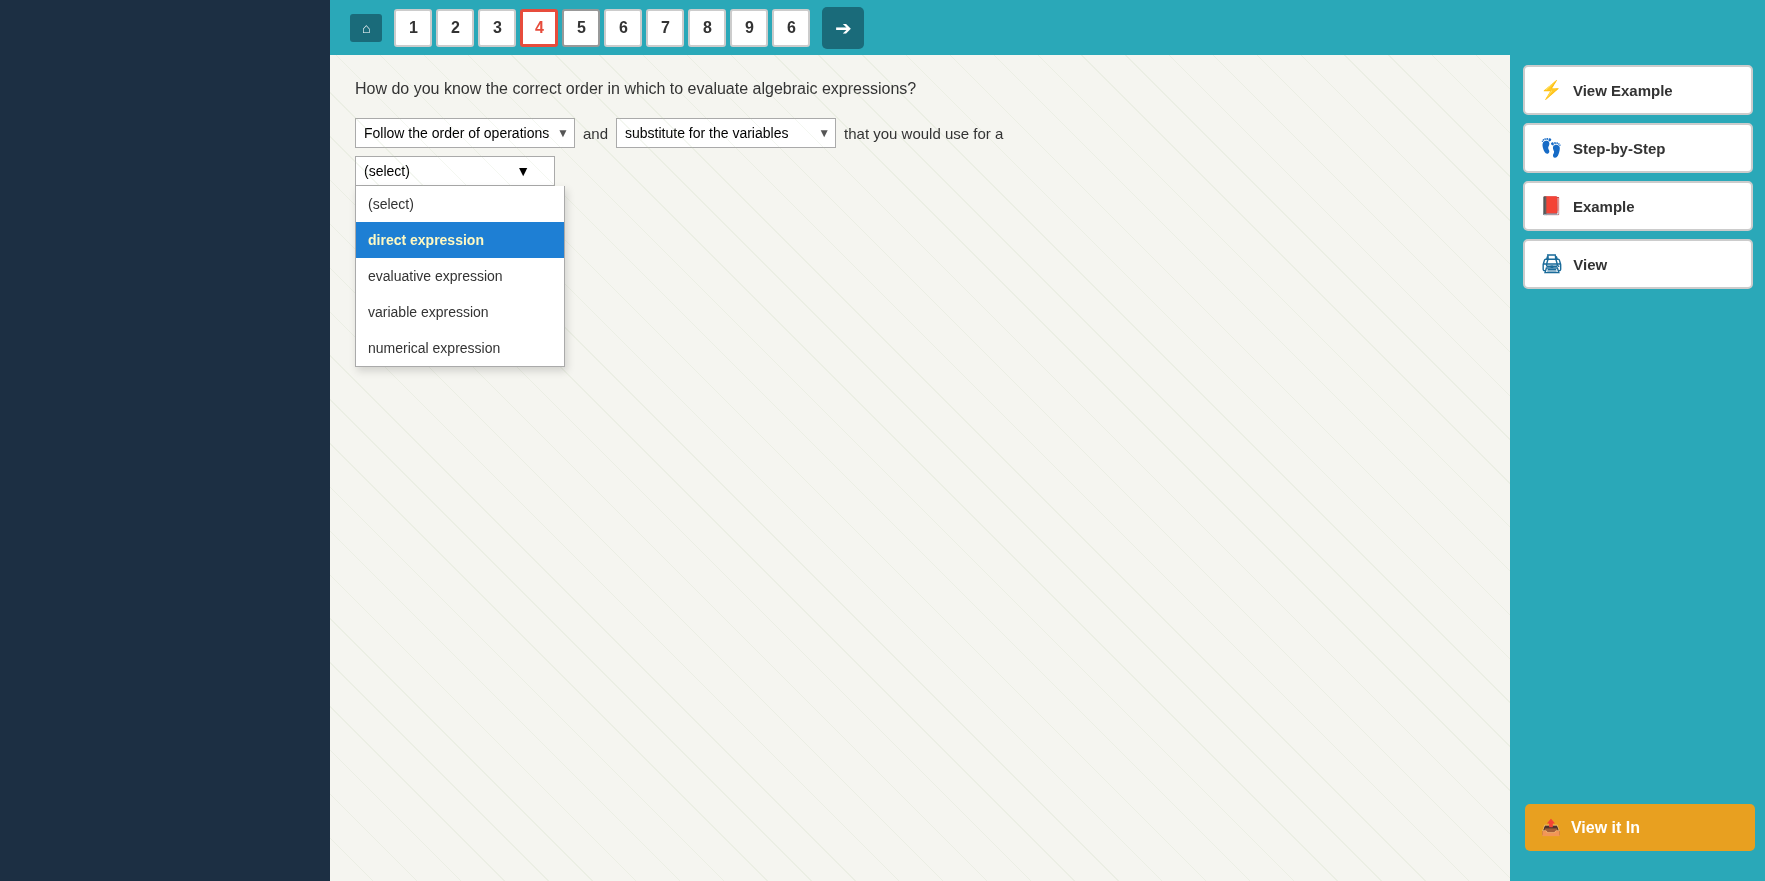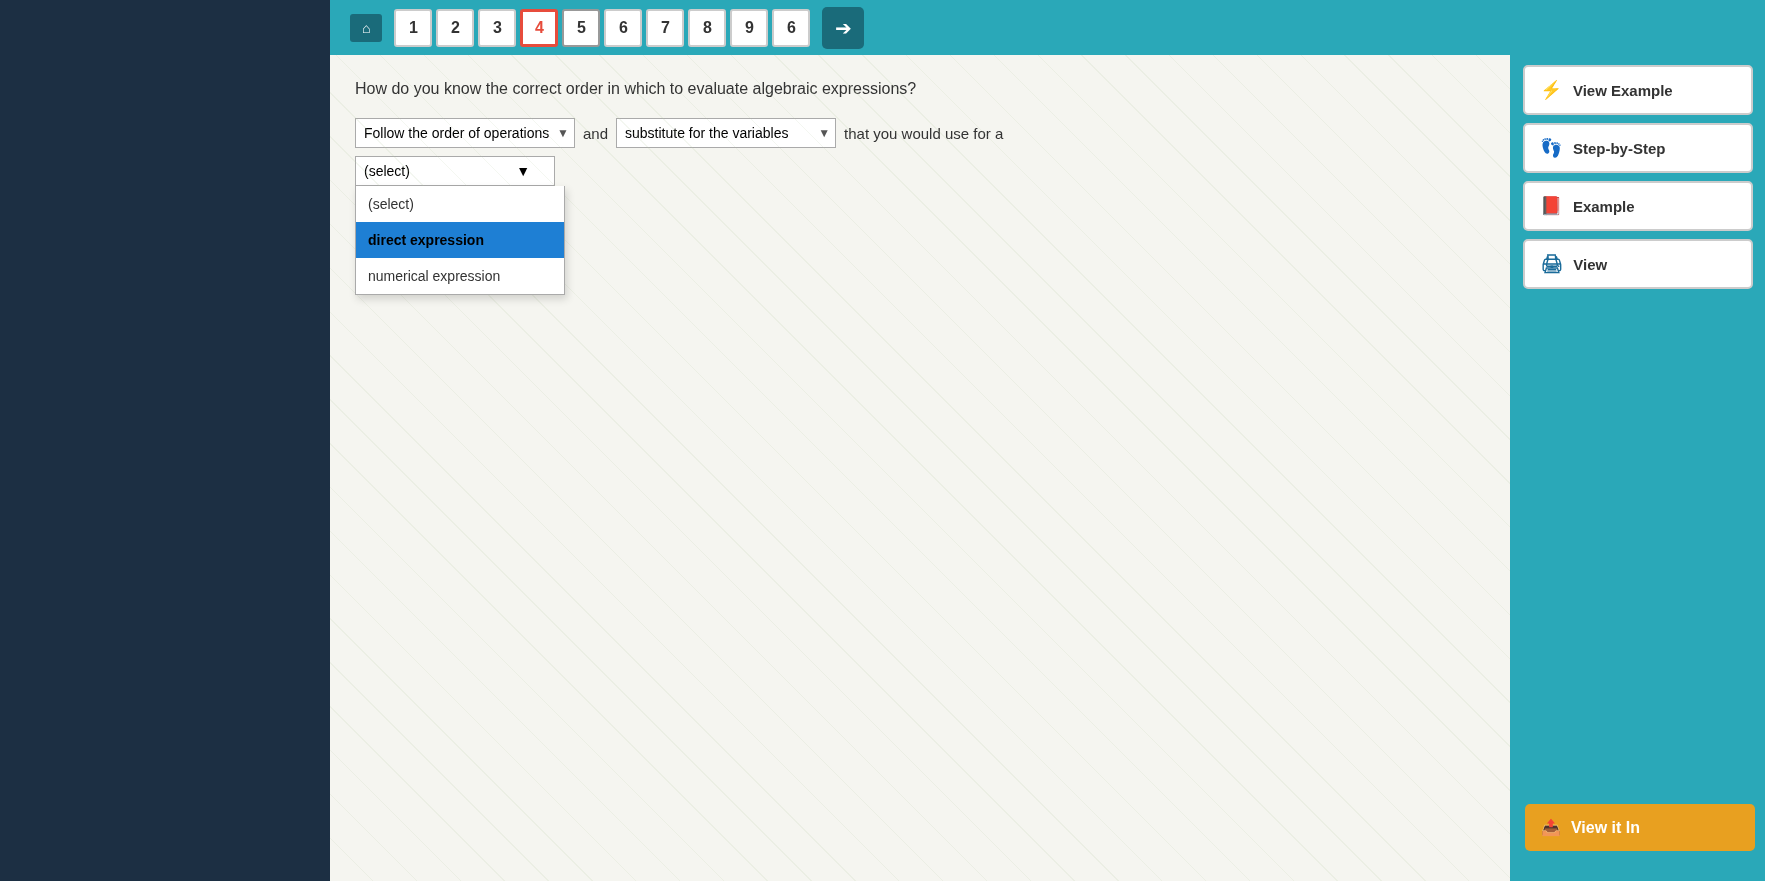--- a/index.html
+++ b/index.html
@@ -187,21 +187,21 @@
 
     .dropdown-item {
       padding: 10px 12px;
       font-size: 14px;
       color: #333;
       cursor: pointer;
     }
 
     .dropdown-item.selected {
       background: #1e7fd4;
-      color: #000000;
+      color: #fef9c3;
       font-weight: bold;
     }
 
     
     .right-sidebar {
       position: absolute;
       top: 55px;
       right: 0;
       width: 255px;
       bottom: 0;
@@ -316,20 +316,22 @@
 
   <div class="second-row">
     <div class="select-container">
       <div class="select-trigger">
         <span>(select)</span>
         <span>▼</span>
       </div>
       <div class="dropdown-open">
         <div class="dropdown-item">(select)</div>
         <div class="dropdown-item selected">direct expression</div>
+        <div class="dropdown-item">evaluative expression</div>
+        <div class="dropdown-item">variable expression</div>
         <div class="dropdown-item">numerical expression</div>
       </div>
     </div>
   </div>
 </div>
 
 <div class="right-sidebar">
   <button class="side-btn">
     <span class="btn-icon">⚡</span>
     <span>View Example</span>

